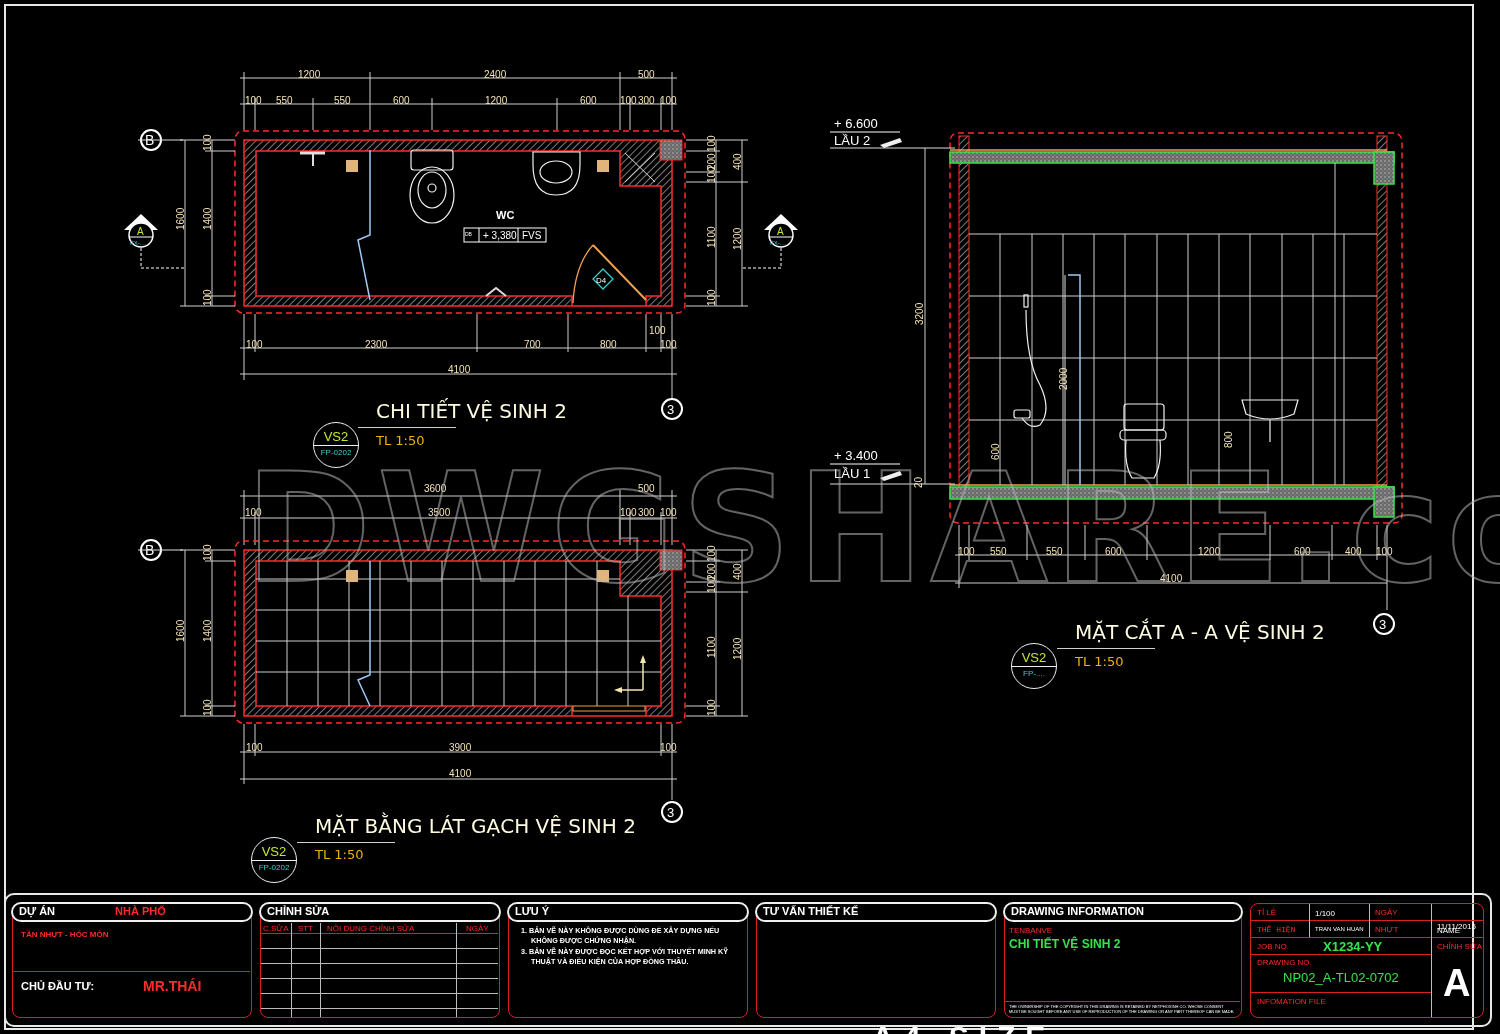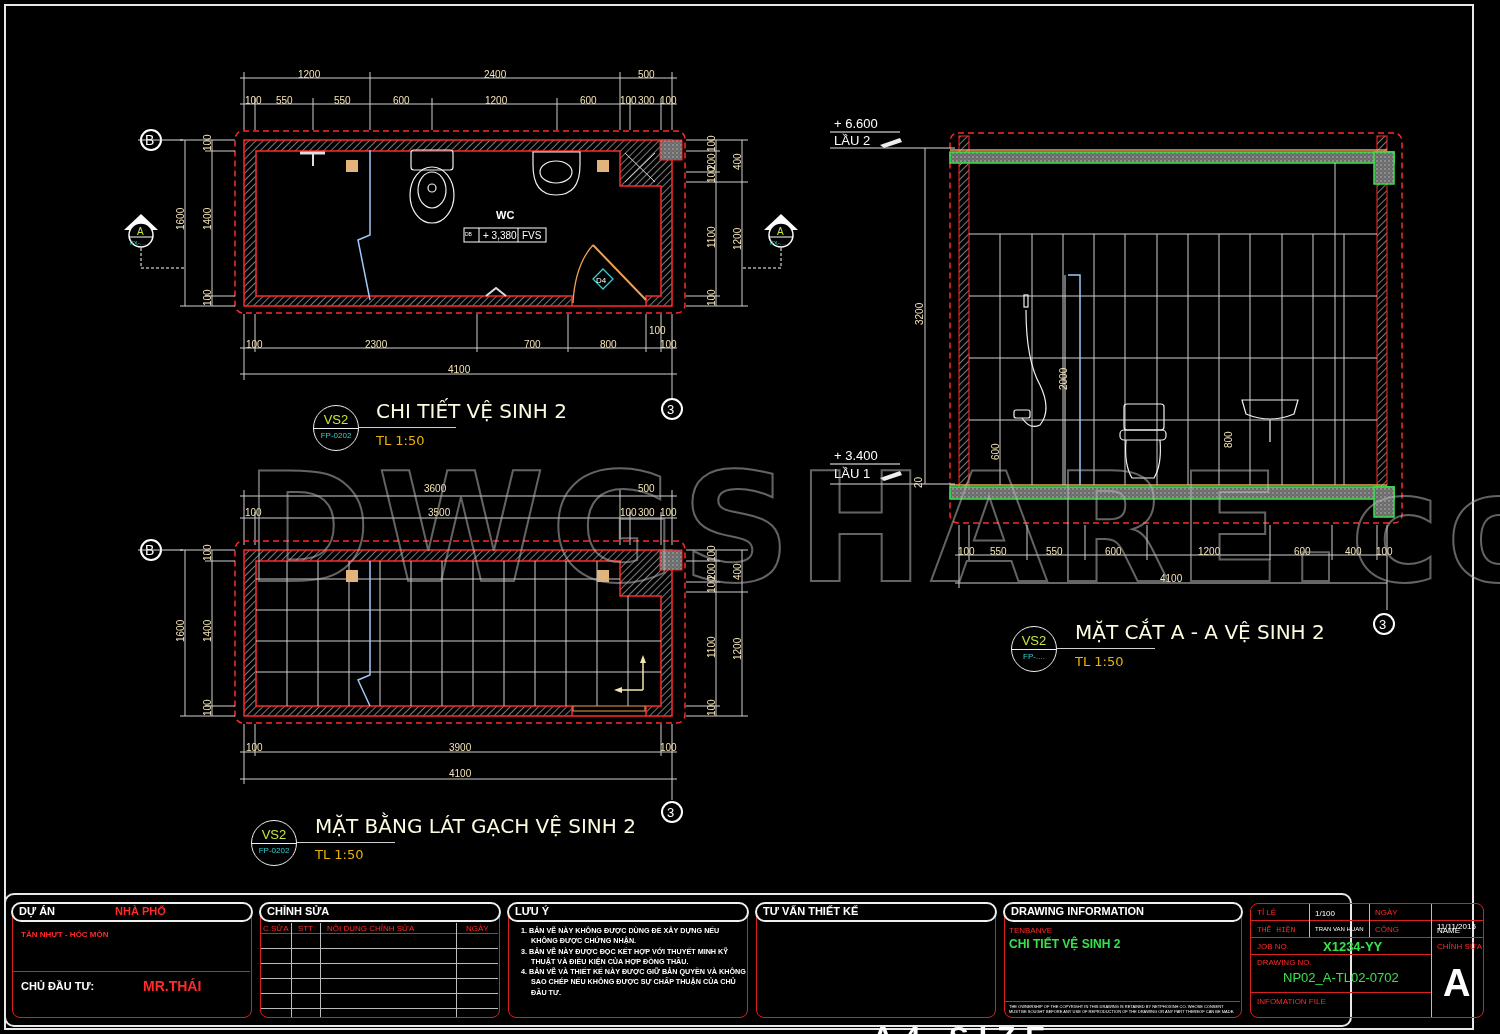--- a/index.html
+++ b/index.html
@@ -14,32 +14,32 @@
   svg.draw { position: absolute; left: 0; top: 0; }
   .dimtxt { font-family: "Liberation Sans Narrow", "Liberation Sans", sans-serif; font-size: 10px; fill: #f3e3b5; }
   .dim { stroke: #d0d0d0; stroke-width: 1; fill: none; }
   .wall { stroke: #ff2a2a; stroke-width: 1.5; fill: url(#hatch); }
   .dash { stroke: #ff2a2a; stroke-width: 1.5; fill: none; stroke-dasharray: 6 4; }
   .fix { stroke: #f0f0f0; stroke-width: 1.2; fill: none; }
   .grid { stroke: #cfcfcf; stroke-width: 1; }
 
   .title-label { position: absolute; font-family: "DejaVu Sans", sans-serif; color: #fffbe0; font-size: 20px; white-space: nowrap; }
   .scale-label { position: absolute; font-family: "DejaVu Sans", sans-serif; color: #eab308; font-size: 13px; white-space: nowrap; }
-  .tag-circle { position: absolute; border: 1.5px solid #f0f0f0; border-radius: 50%; width: 46px; height: 46px; text-align: center; }
+  .tag-circle { position: absolute; border: 1.5px solid #f0f0f0; border-radius: 50%; width: 46px; height: 46px; text-align: center; margin-top: 17px; }
   .tag-circle .top { display:block; color: #c5e63a; font-size: 13px; margin-top: 6px; border-bottom: 1px solid #f0f0f0; padding-bottom: 1px; }
   .tag-circle .bot { display:block; color: #35d0d0; font-size: 8px; margin-top: 2px; }
   .underline { position: absolute; height: 1px; background: #cfcfcf; }
 
   .watermark { position: absolute; left: 245px; top: 440px; font-size: 152px; font-weight: bold; letter-spacing: 6px; color: transparent; -webkit-text-stroke: 2px rgba(180,180,180,0.55); white-space: nowrap; font-family: "DejaVu Sans", sans-serif; pointer-events: none; }
 
   .notes-box { position: absolute; left: 1013px; top: 736px; width: 251px; height: 74px; border: 1.5px solid #d8d8d8; padding: 12px 0 0 18px; }
   .notes-box div { font-size: 12px; font-weight: bold; color: #fff; margin-bottom: 10px; white-space: nowrap; font-family: "Liberation Sans", sans-serif; transform: scaleX(0.92); transform-origin: left; }
 
   
-  .tb { position: absolute; left: 4px; top: 893px; width: 1348px; height: 134px; border: 2px solid #e8e8e8; border-radius: 10px; }
+  .tb { position: absolute; left: 4px; top: 893px; width: 1488px; height: 134px; border: 2px solid #e8e8e8; border-radius: 10px; }
   .panel { position: absolute; top: 8px; height: 115px; border: 1.5px solid #d92020; border-radius: 8px; }
   .panel-head { position: absolute; left: -2px; top: -2px; height: 20px; border: 2.5px solid #f0f0f0; border-radius: 12px; font-size: 11px; font-weight: bold; padding: 1px 6px; color: #fff; background:#000; white-space: nowrap; }
   .red { color: #ff2a2a; }
   .green { color: #37e34a; }
   .small { font-size: 7px; }
   .cell { position: absolute; font-size: 8px; white-space: nowrap; }
   .hline { position: absolute; height: 1px; background: #d92020; }
   .gline { position: absolute; height: 1px; background: #bbbbbb; }
   .gvline { position: absolute; width: 1px; background: #bbbbbb; }
   .notes-list { position: absolute; left: 12px; top: 22px; font-size: 7.2px; line-height: 10.3px; color: #fff; width: 225px; font-weight: bold; }
@@ -469,21 +469,20 @@
       <div class="gvline" style="left:30px;top:19px;height:94px;"></div>
       <div class="gvline" style="left:59px;top:19px;height:94px;"></div>
       <div class="gvline" style="left:195px;top:19px;height:94px;"></div>
     </div>
 
     <div class="panel" style="left:502px;width:240px;">
       <div class="panel-head" style="width:242px;">LƯU Ý</div>
       <div class="notes-list">
         <div>1.  BẢN VẼ NÀY KHÔNG ĐƯỢC DÙNG ĐỂ XÂY DỰNG NẾU KHÔNG ĐƯỢC CHỨNG NHẬN.</div>
         <div>3.  BẢN VẼ NÀY ĐƯỢC ĐỌC KẾT HỢP VỚI THUYẾT MINH KỸ THUẬT VÀ ĐIỀU KIỆN CỦA HỢP ĐỒNG THẦU.</div>
-        <div>4.  BẢN VẼ VÀ THIẾT KẾ NÀY ĐƯỢC GIỮ BẢN QUYỀN VÀ KHÔNG SAO CHÉP NẾU KHÔNG ĐƯỢC SỰ CHẤP THUẬN CỦA CHỦ ĐẦU TƯ.</div>
       </div>
     </div>
 
     <div class="panel" style="left:750px;width:240px;">
       <div class="panel-head" style="width:242px;">TƯ VẤN THIẾT KẾ</div>
     </div>
 
     <div class="panel" style="left:998px;width:238px;">
       <div class="panel-head" style="width:240px;">DRAWING INFORMATION</div>
       <div class="cell red" style="left:4px;top:22px;font-size:8px;">TENBANVE</div>
@@ -499,21 +498,21 @@
       <div class="hline" style="left:0;top:88px;width:180px;"></div>
       <div class="gvline" style="left:58px;top:0;height:33px;"></div>
       <div class="gvline" style="left:118px;top:0;height:33px;"></div>
       <div class="gvline" style="left:180px;top:0;height:113px;"></div>
       <div class="cell red" style="left:6px;top:4px;">TỈ LỆ</div>
       <div class="cell small" style="left:64px;top:5px;">1/100</div>
       <div class="cell red" style="left:124px;top:4px;">NGÀY</div>
       <div class="cell small" style="left:186px;top:10px;margin-top:8px;">11/11/2015</div>
       <div class="cell red" style="left:6px;top:21px;font-family:Liberation Mono, monospace;">THỂ HIỆN</div>
       <div class="cell small" style="left:64px;top:22px;font-size:6px;">TRAN VAN HUAN</div>
-      <div class="cell red" style="left:124px;top:21px;">CÔNG</div>
+      <div class="cell red" style="left:124px;top:21px;">NHỰT</div>
       <div class="cell small" style="left:186px;top:22px;">NAME</div>
       <div class="cell red" style="left:6px;top:38px;">JOB NO.</div>
       <div class="cell green" style="left:72px;top:35px;font-size:13px;font-weight:bold;">X1234-YY</div>
       <div class="cell red" style="left:186px;top:38px;">CHỈNH SỬA</div>
       <div class="cell" style="left:192px;top:58px;font-size:38px;font-weight:bold;">A</div>
       <div class="cell red" style="left:6px;top:54px;">DRAWING NO.</div>
       <div class="cell green" style="left:32px;top:66px;font-size:13px;">NP02_A-TL02-0702</div>
       <div class="cell red" style="left:6px;top:93px;">INFOMATION FILE</div>
     </div>
   </div>

